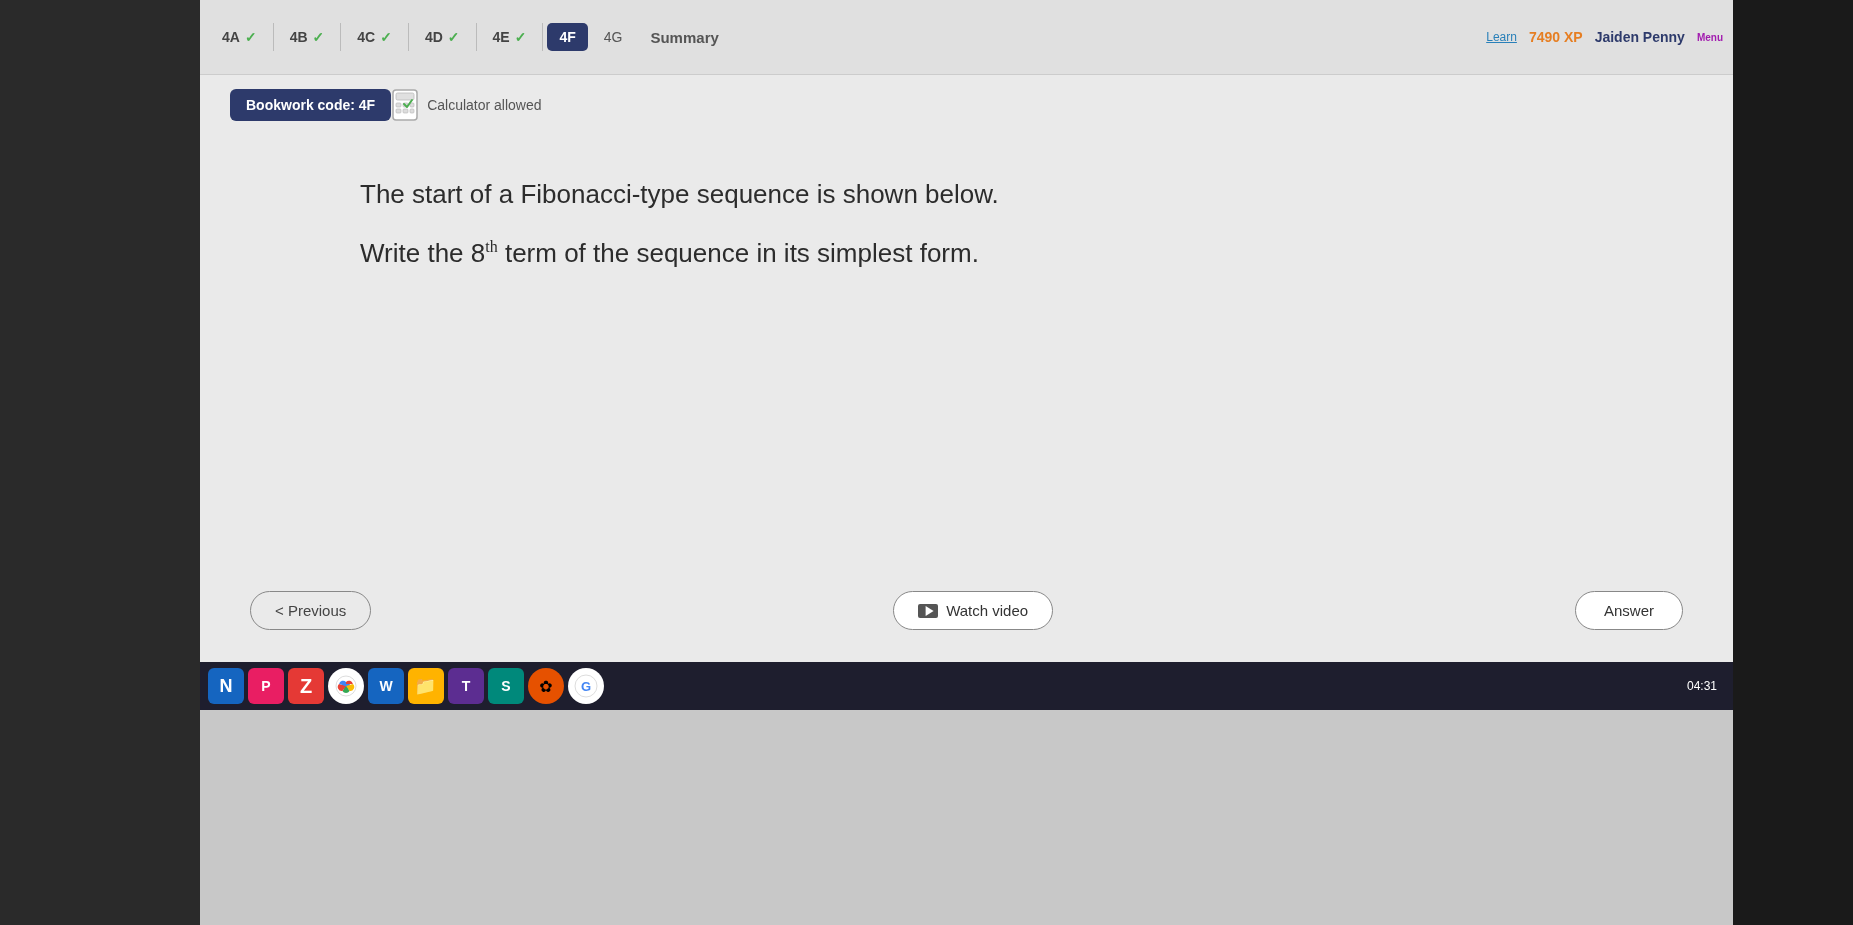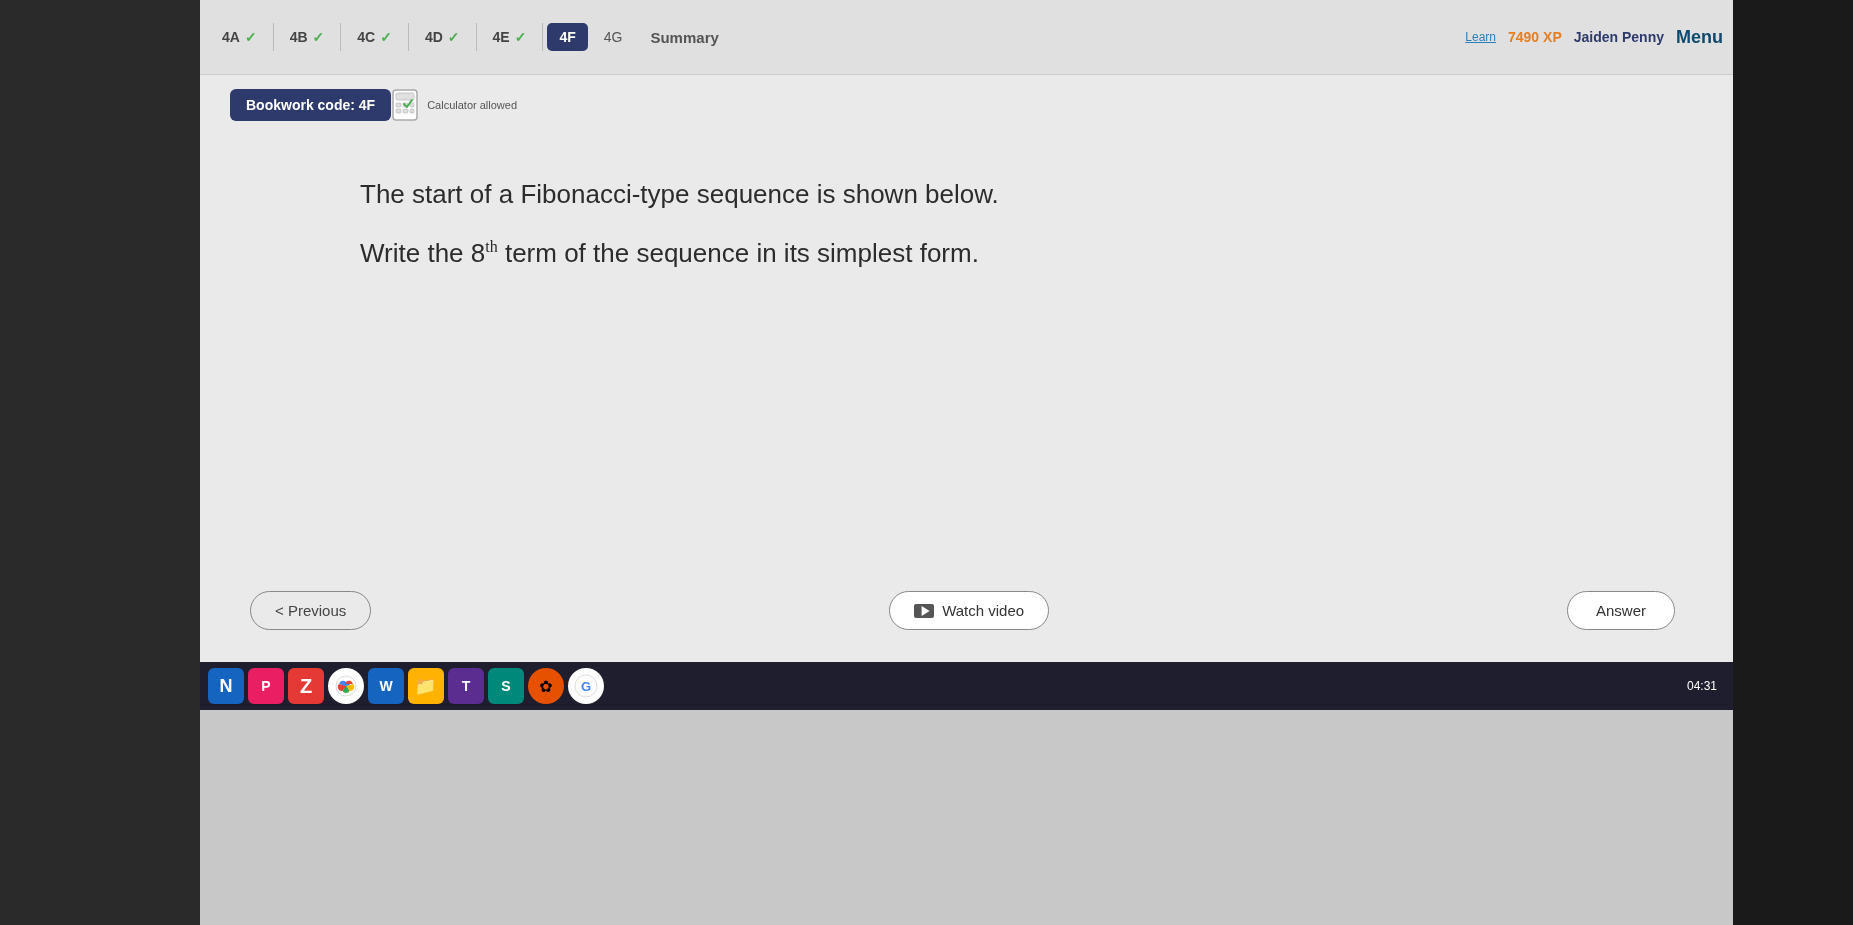--- a/index.html
+++ b/index.html
@@ -94,22 +94,22 @@
       color: #e67e22;
       font-weight: 700;
       font-size: 14px;
     }
     .user-name {
       color: #2d3a6b;
       font-weight: 600;
       font-size: 14px;
     }
     .menu-label {
-      color: #0c4a6e;
-      font-size: 18px;
+      color: #a21caf;
+      font-size: 10px;
       font-weight: 600;
       cursor: pointer;
     }
     .learn-link {
       color: #2980b9;
       font-size: 12px;
       text-decoration: underline;
       cursor: pointer;
       padding-left: 16px;
     }
@@ -133,21 +133,21 @@
       border-radius: 6px;
       padding: 8px 16px;
       font-size: 14px;
       font-weight: 600;
     }
     .calculator-info {
       display: flex;
       align-items: center;
       gap: 8px;
       color: #555;
-      font-size: 11px;
+      font-size: 14px;
     }
 
     
     .question-area {
       padding: 40px 160px 30px 160px;
     }
     .question-text {
       color: #2c2c2c;
       font-size: 26px;
       line-height: 1.5;
@@ -159,21 +159,21 @@
       font-size: 30px;
       color: #2c2c2c;
       margin: 30px 0 30px 80px;
       font-family: 'Times New Roman', serif;
     }
 
     
     .bottom-bar {
       position: absolute;
       bottom: 80px;
-      left: 0; right: 8px;
+      left: 0; right: 0;
       display: flex;
       align-items: center;
       justify-content: space-between;
       padding: 0 50px;
     }
     .btn-previous {
       background: transparent;
       border: 1.5px solid #888;
       border-radius: 20px;
       padding: 10px 24px;

